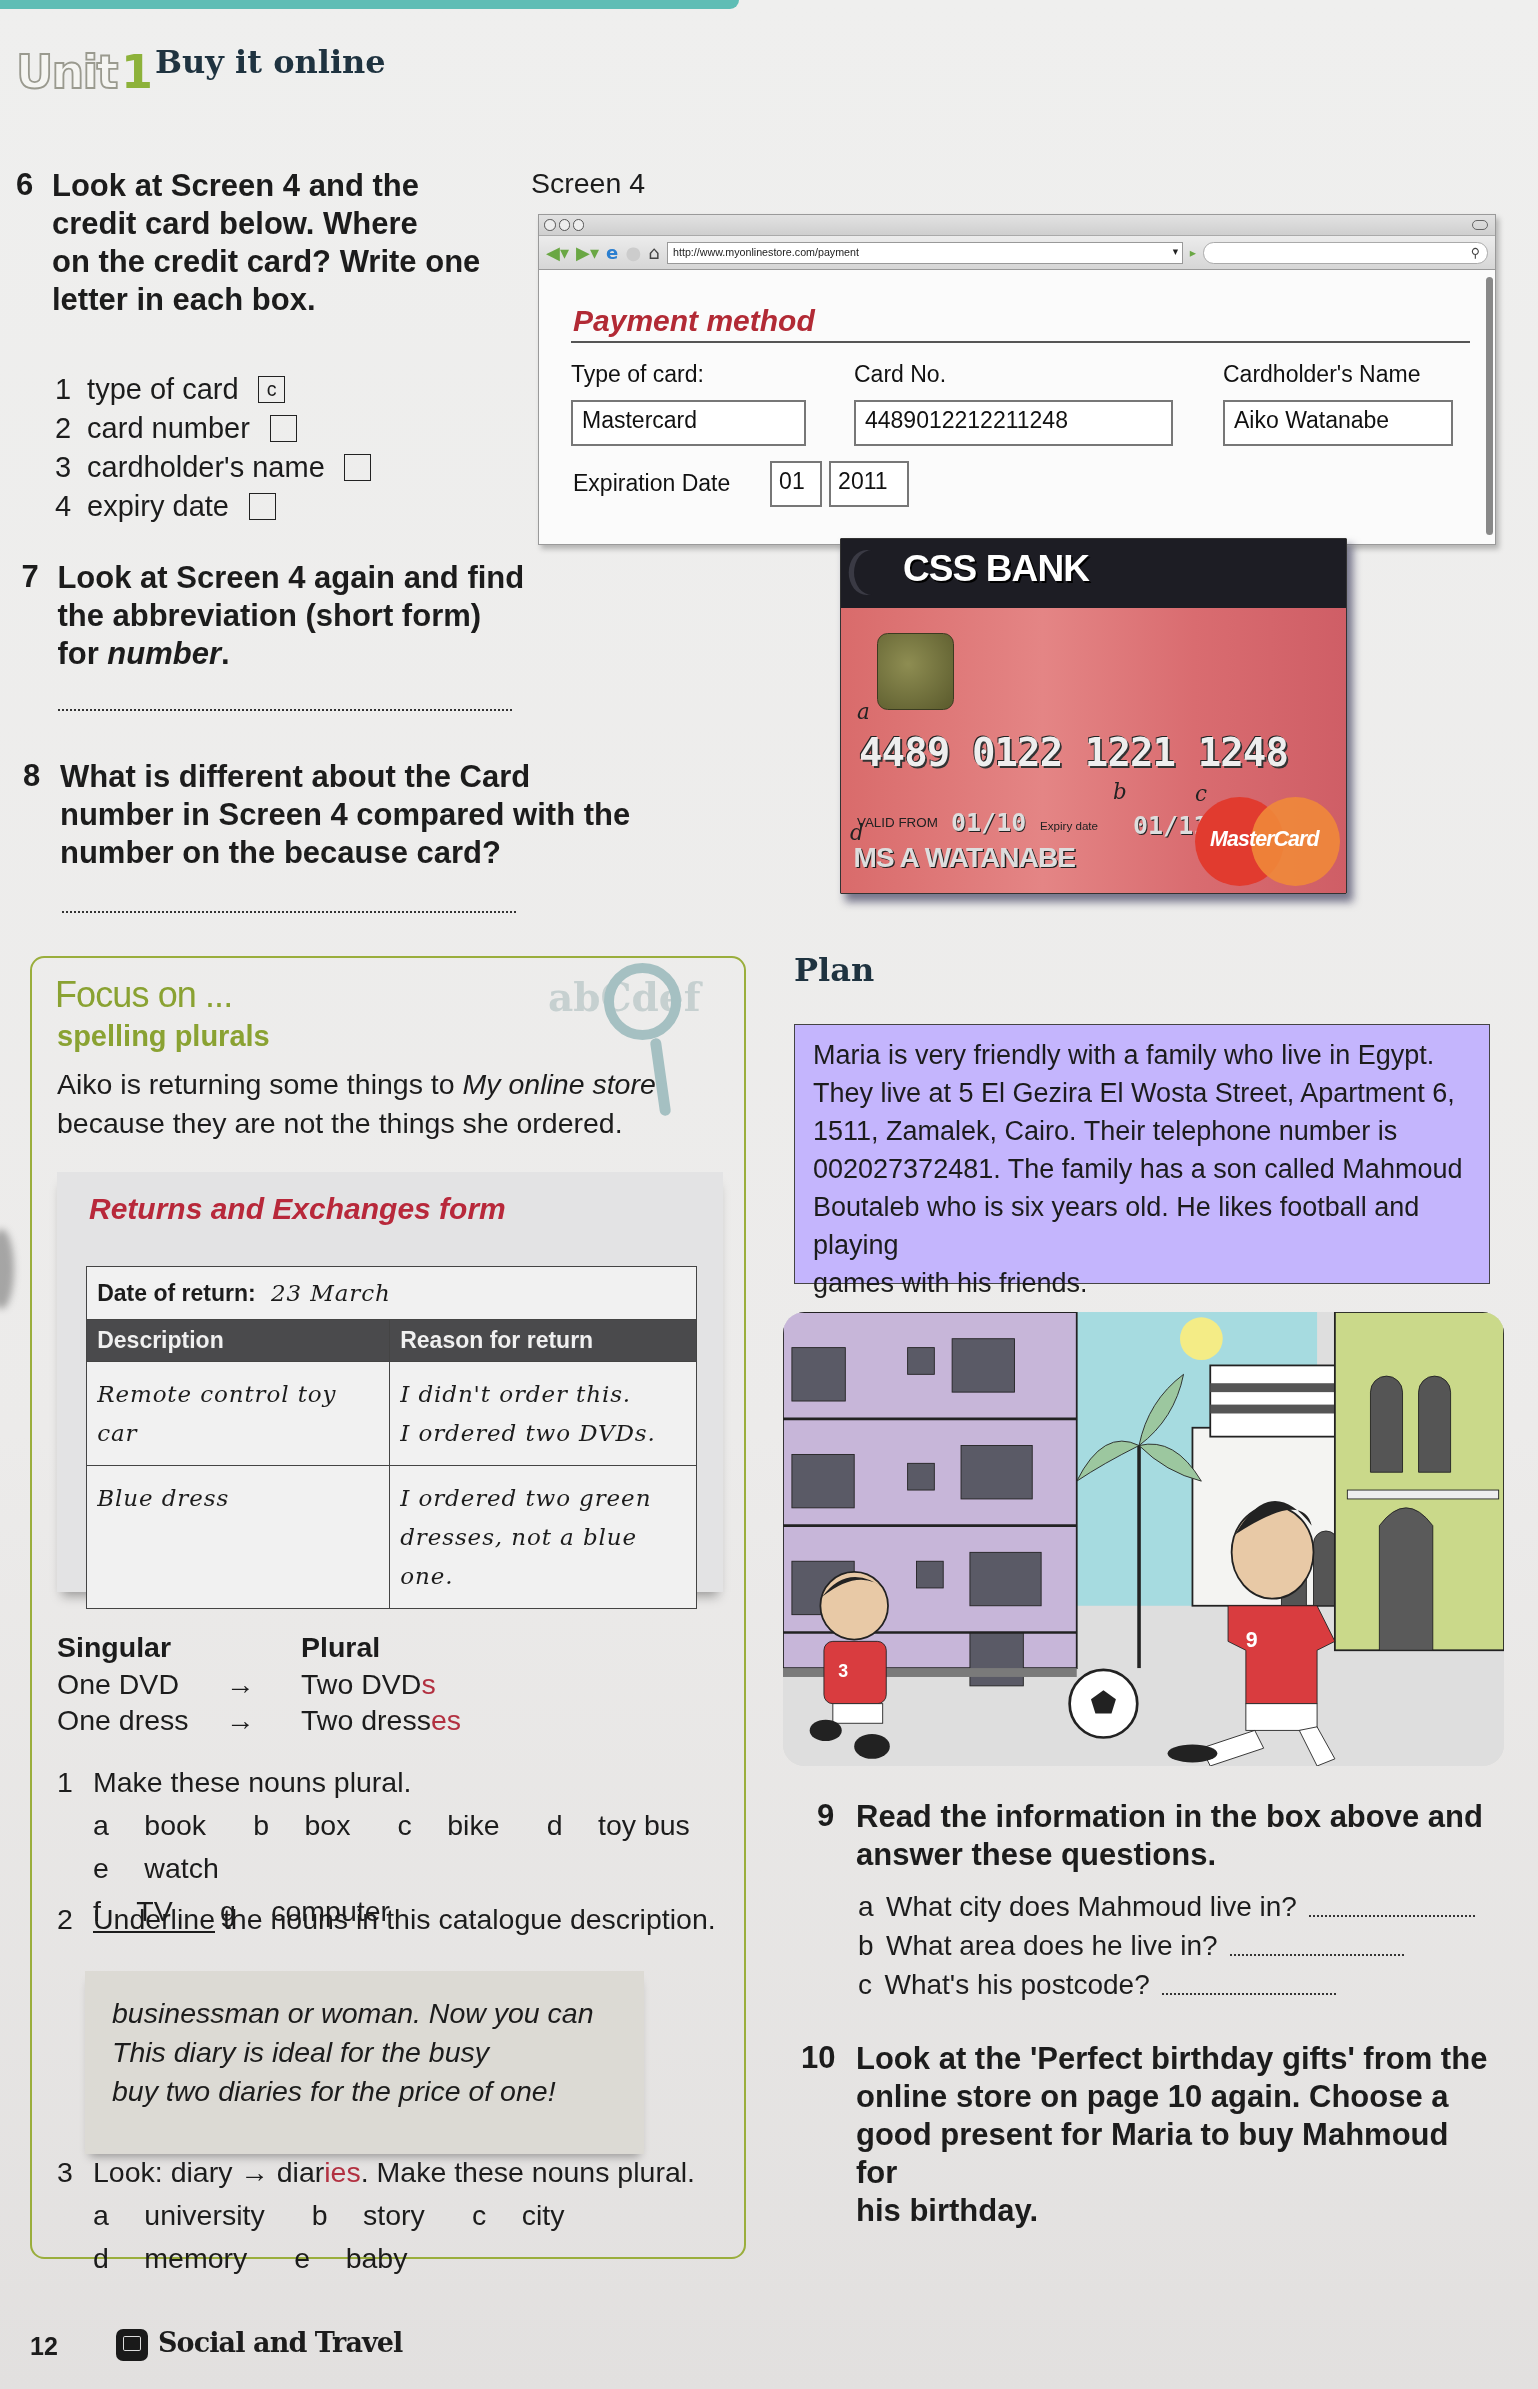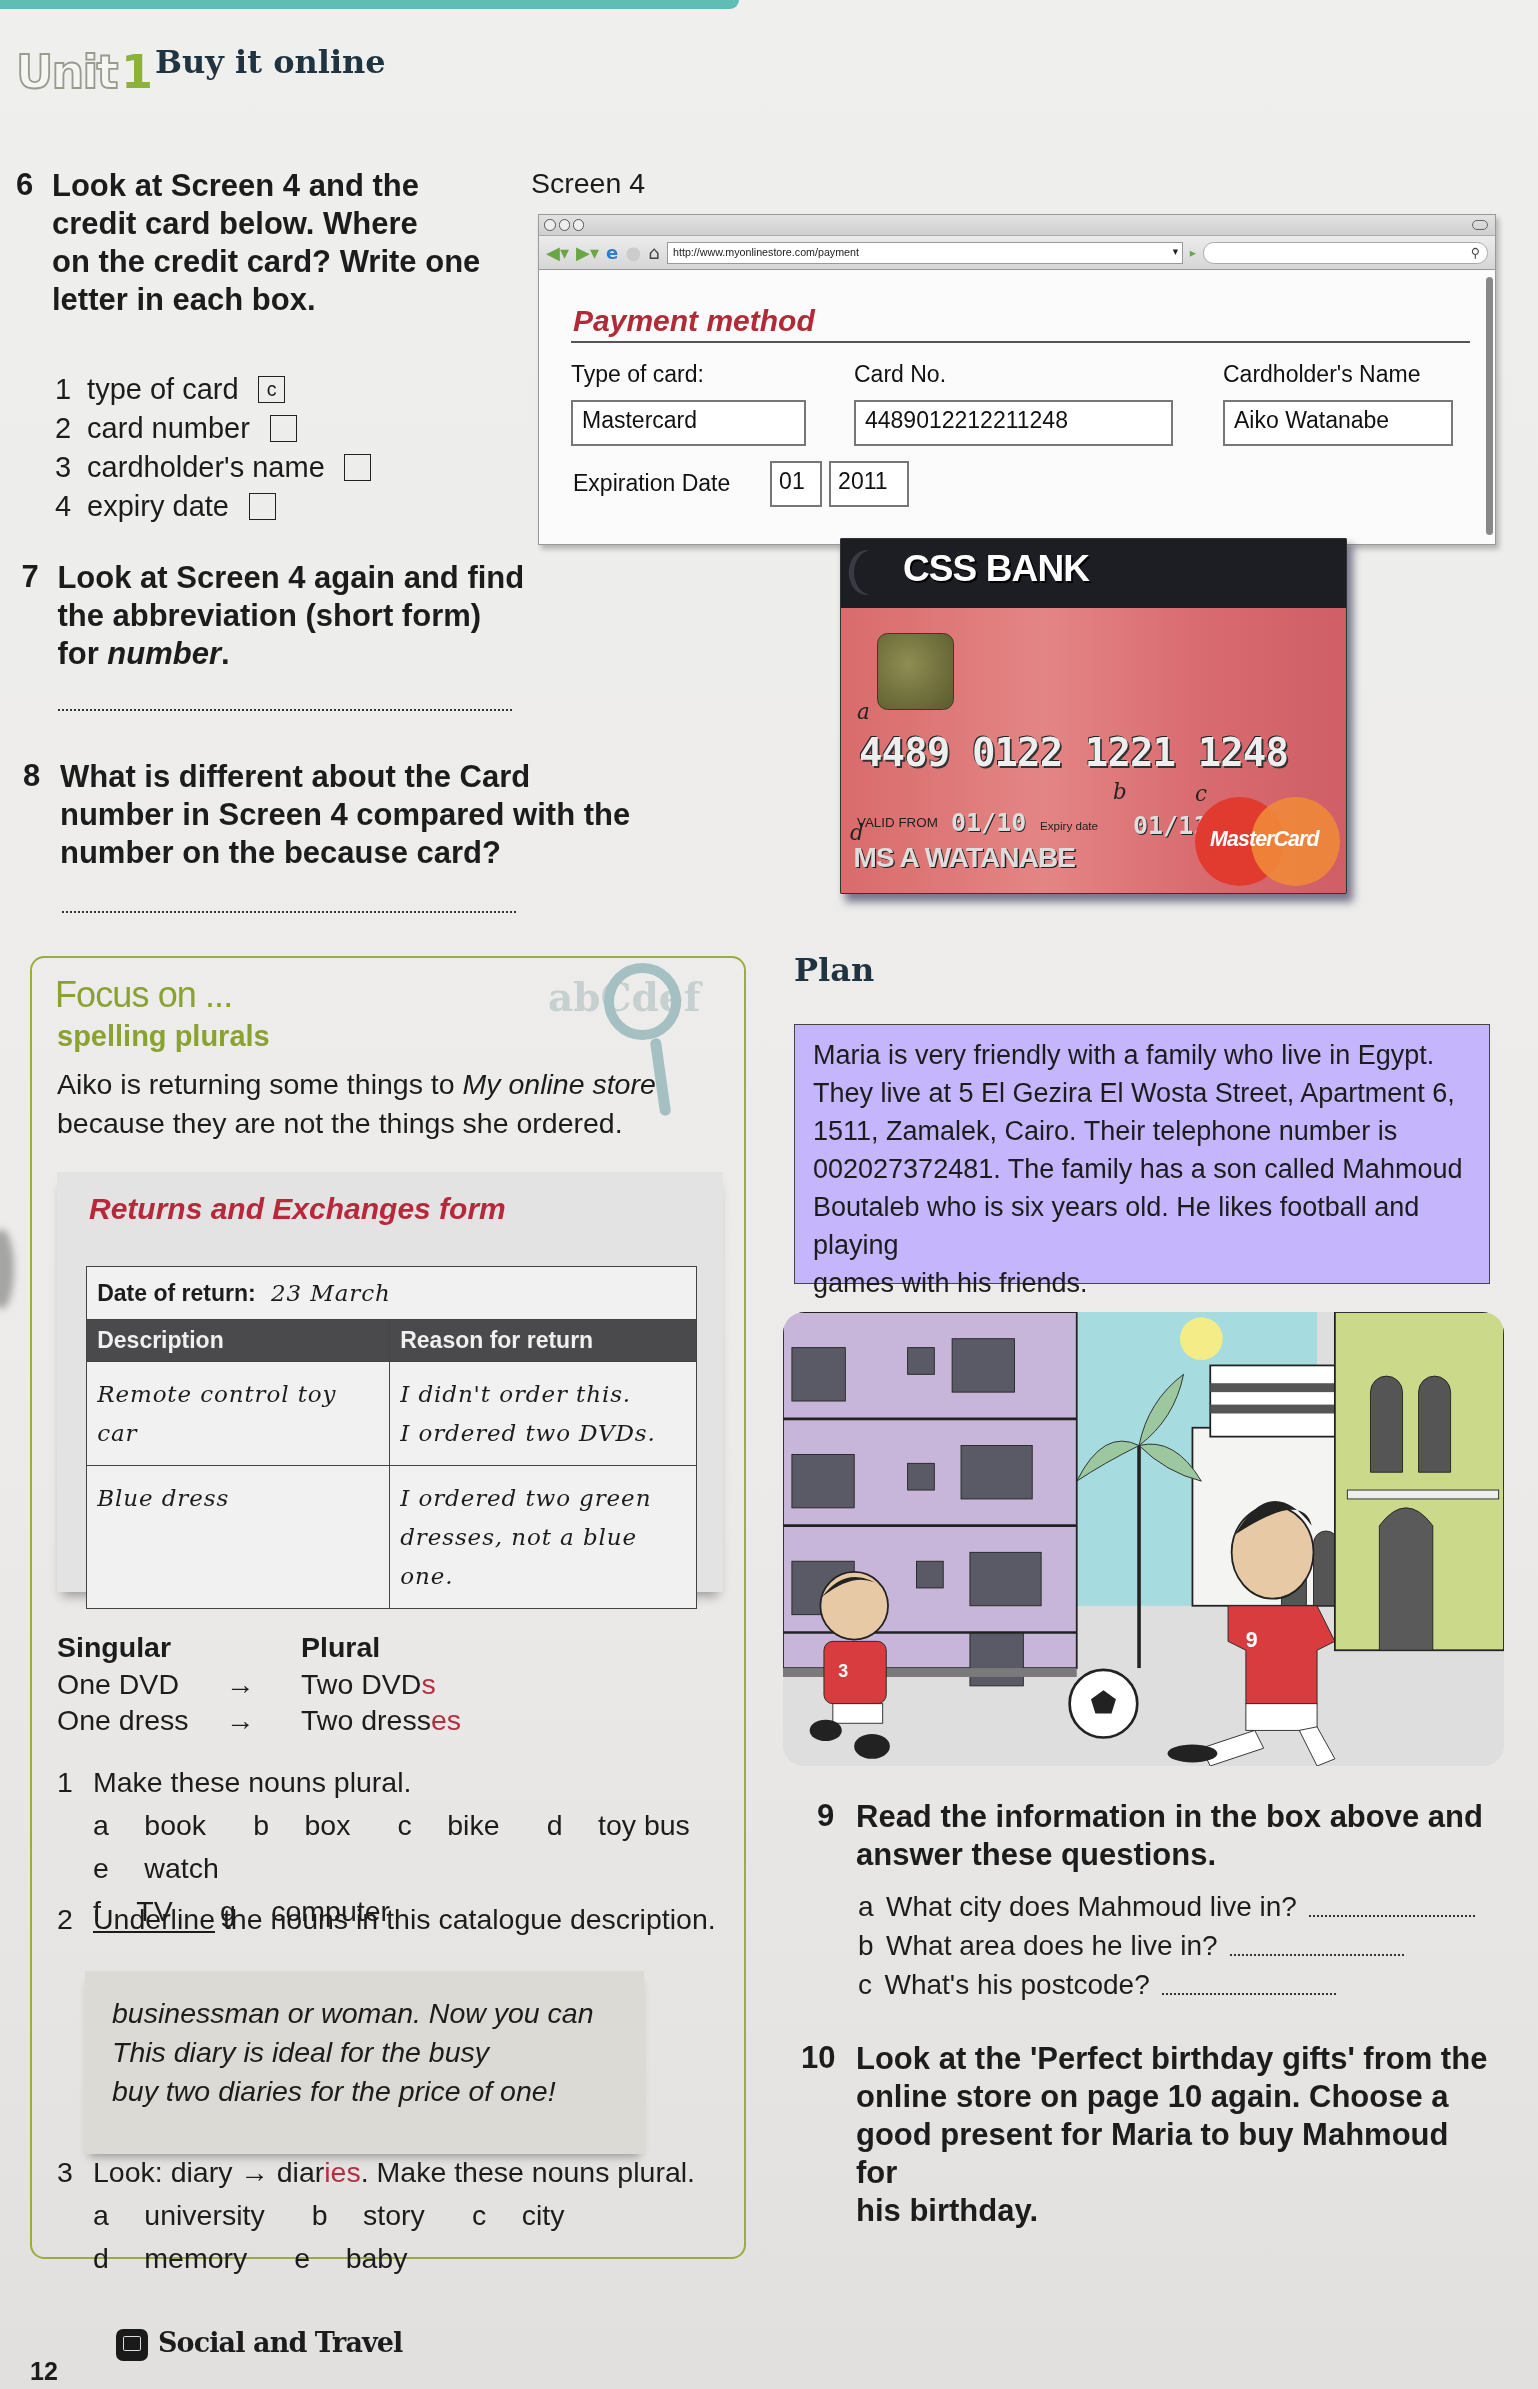--- a/index.html
+++ b/index.html
@@ -114,21 +114,21 @@
   
   .illus { left: 783px; top: 1312px; width: 721px; height: 454px; border-radius: 21.4px; overflow: hidden; background: #dcdcdb; }
 
   
   .q9 { left: 817px; top: 1798px; width: 677px; }
   .q10 { left: 801px; top: 2040px; width: 694px; }
   .qa-line { font-family: "Liberation Sans", sans-serif; font-size: 28px; line-height: 39px; display: flex; align-items: flex-end; gap: 12.5px; }
   .blank { display: inline-block; border-bottom: 2.7px dotted #333; height: 10.7px; margin-bottom: 9px; }
 
   
-  .page-num { left: 30px; top: 2332px; font-family: "Liberation Sans", sans-serif; font-weight: bold; font-size: 25px; margin-top: 25px; }
+  .page-num { left: 30px; top: 2332px; font-family: "Liberation Sans", sans-serif; font-weight: bold; font-size: 25px; }
   .footer-ico { left: 116px; top: 2329px; width: 32px; height: 32px; background: #1a1a1a; border-radius: 7.1px; }
   .footer-ico::after { content: ""; position: absolute; left: 7.1px; top: 7.1px; width: 16px; height: 12.5px; border: 1.8px solid #ddd; border-radius: 1.8px; }
   .footer-title { left: 158px; top: 2327px; font-family: "DejaVu Serif", serif; font-weight: bold; font-size: 27px; letter-spacing: -0.9px; }
 
   .left-shadow { left: -10.7px; top: 1229px; width: 25px; height: 80px; border-radius: 50%; background: rgba(60,60,60,0.4); filter: blur(3.6px); }
 </style>
 </head>
 <body>
 
 <div class="abs top-bar"></div>

